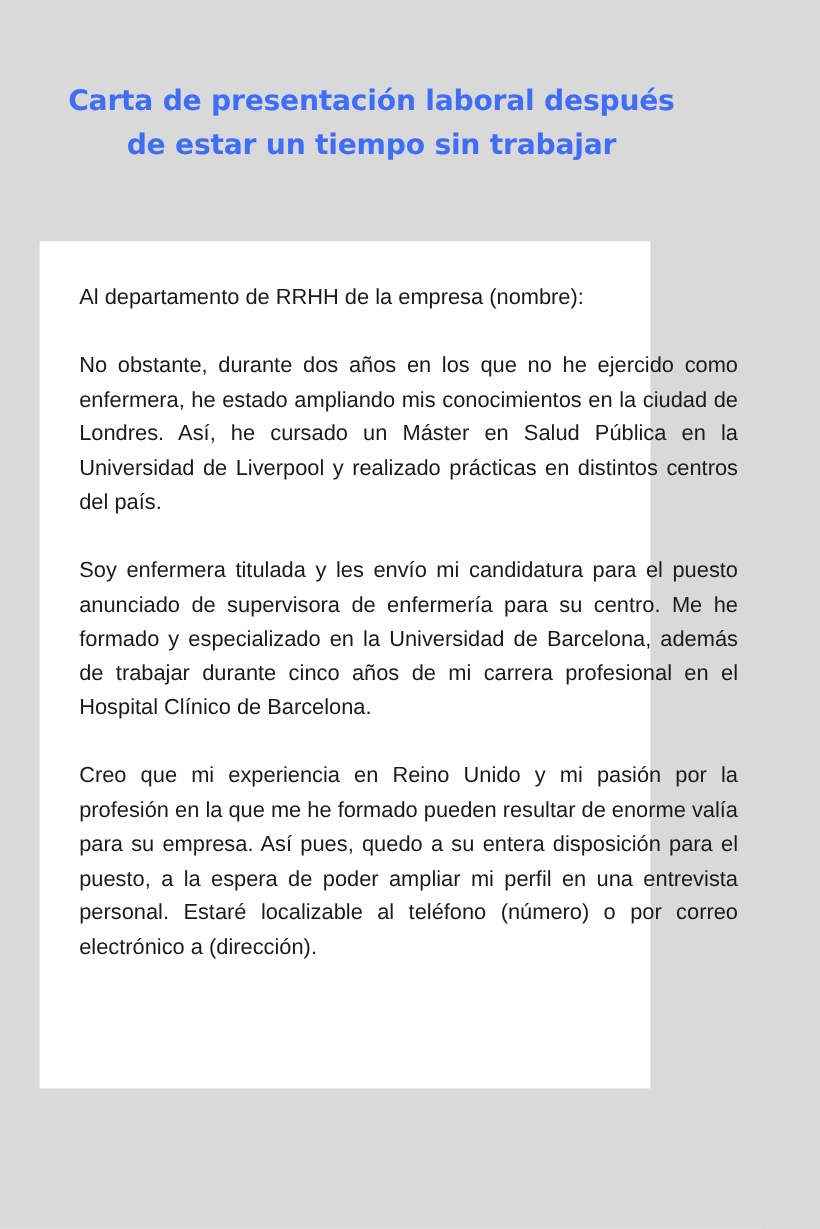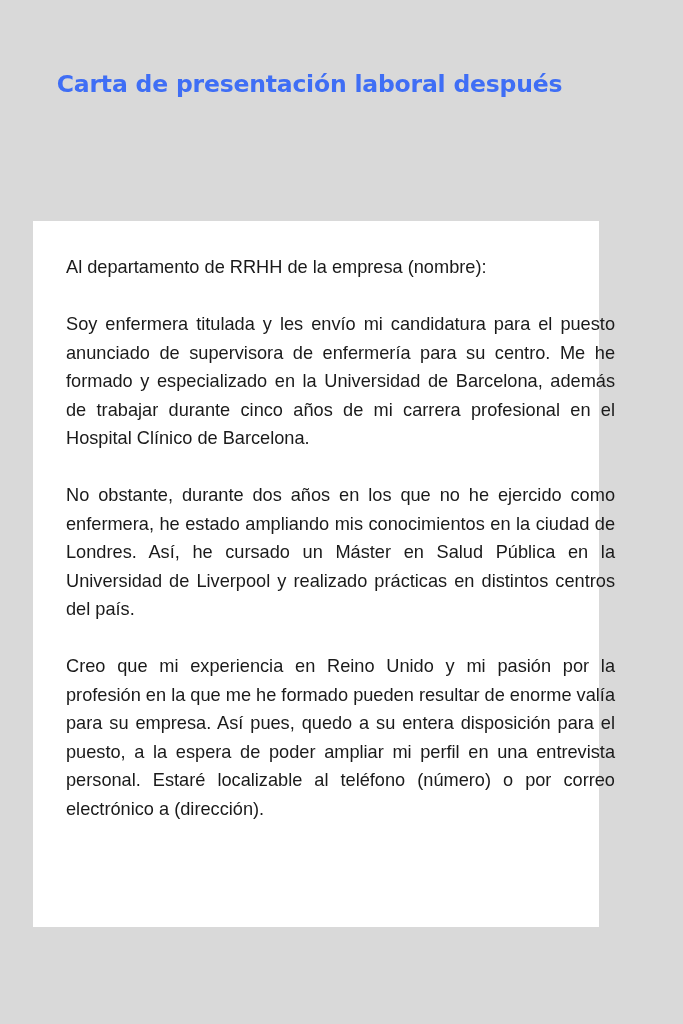--- a/index.html
+++ b/index.html
@@ -19,23 +19,22 @@
     font-weight: bold;
     font-size: 23.5px;
     line-height: 36px;
     letter-spacing: -0.2px;
     margin: 0;
   }
   .title span { display: block; }
   .card {
     position: absolute;
     left: 33px; top: 201px;
-    width: 566px; height: 706px;
+    width: 509px; height: 706px;
     background: #ffffff;
-    margin-top: 20px;
   }
   .letter {
     position: absolute;
     left: 33px; top: 32px;
     width: 549px;
     color: #1a1a1a;
     font-family: "Liberation Sans", sans-serif;
     font-size: 18.2px;
     line-height: 28.5px;
   }
@@ -46,22 +45,23 @@
   }
   .para.single { text-align: left; }
   .closing { margin: 0; }
   .closing span { display: block; }
 </style>
 </head>
 <body>
 
 <h1 class="title">
   <span>Carta de presentación laboral después</span>
+  <span>de estar un tiempo sin trabajar</span>
 </h1>
 
 <div class="card">
   <div class="letter">
     <p class="para single">Al departamento de RRHH de la empresa (nombre):</p>
+    <p class="para">No obstante, durante dos años en los que no he ejercido como enfermera, he estado ampliando mis conocimientos en la ciudad de Londres. Así, he cursado un Máster en Salud Pública en la Universidad de Liverpool y realizado prácticas en distintos centros del país.</p>
     <p class="para">Soy enfermera titulada y les envío mi candidatura para el puesto anunciado de supervisora de enfermería para su centro. Me he formado y especializado en la Universidad de Barcelona, además de trabajar durante cinco años de mi carrera profesional en el Hospital Clínico de Barcelona.</p>
-    <p class="para">No obstante, durante dos años en los que no he ejercido como enfermera, he estado ampliando mis conocimientos en la ciudad de Londres. Así, he cursado un Máster en Salud Pública en la Universidad de Liverpool y realizado prácticas en distintos centros del país.</p>
     <p class="para">Creo que mi experiencia en Reino Unido y mi pasión por la profesión en la que me he formado pueden resultar de enorme valía para su empresa. Así pues, quedo a su entera disposición para el puesto, a la espera de poder ampliar mi perfil en una entrevista personal. Estaré localizable al teléfono (número) o por correo electrónico a (dirección).</p>
   </div>
 </div>
 
 </body></html>

